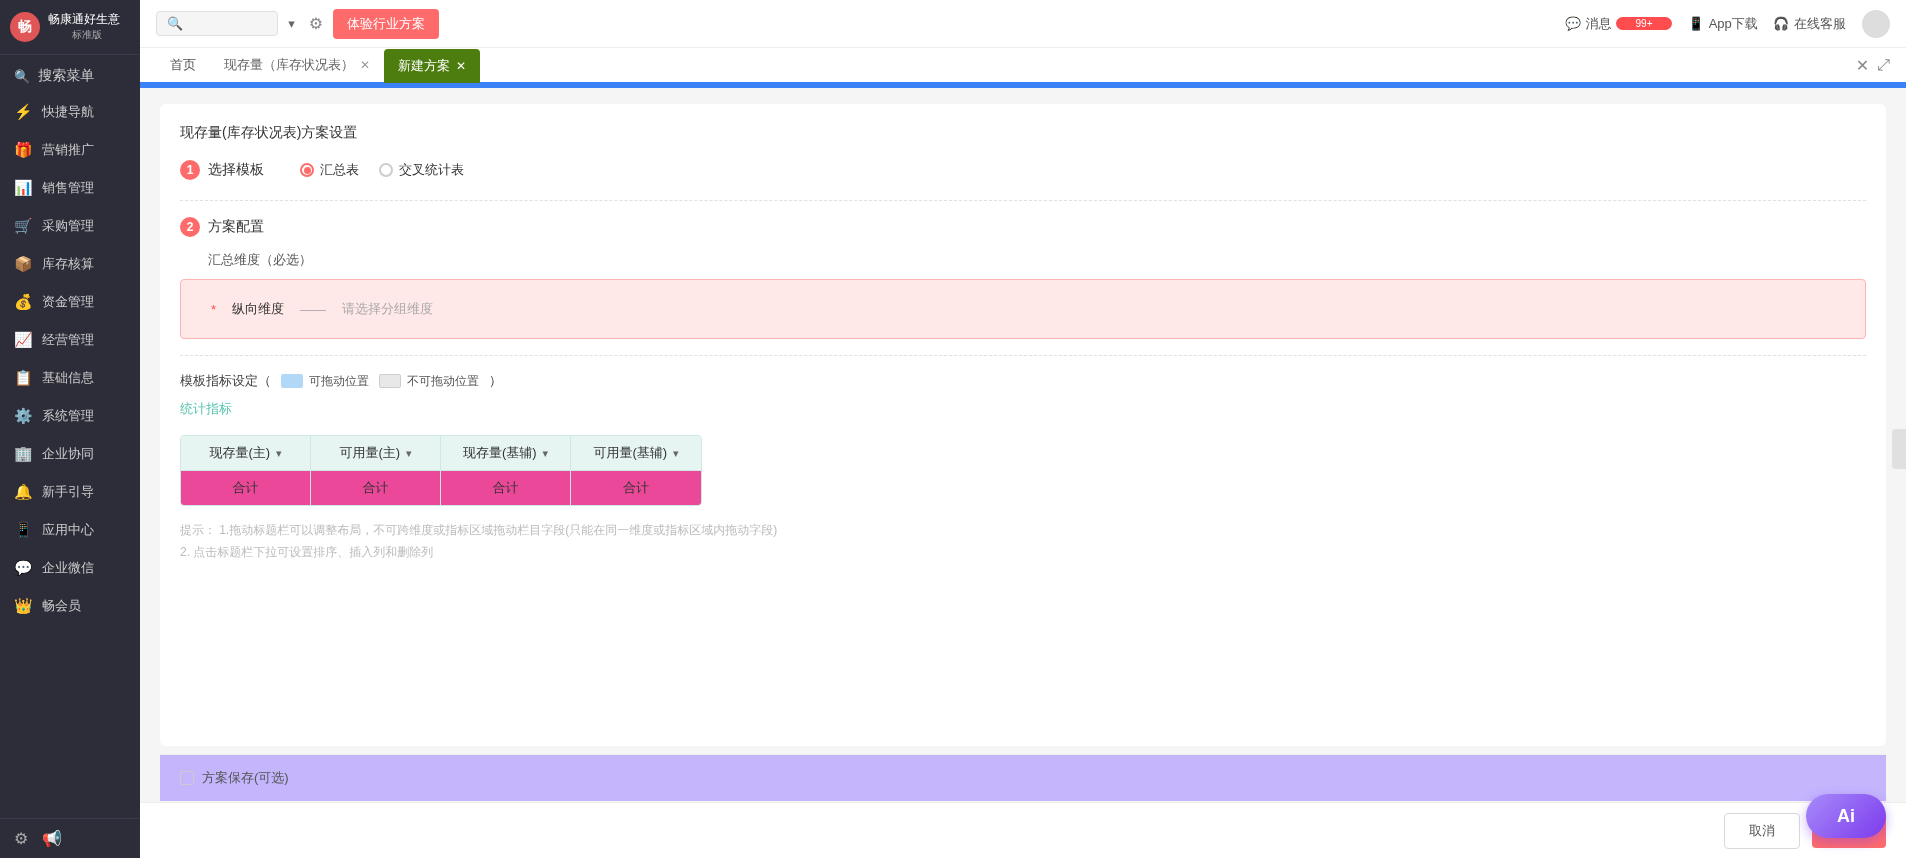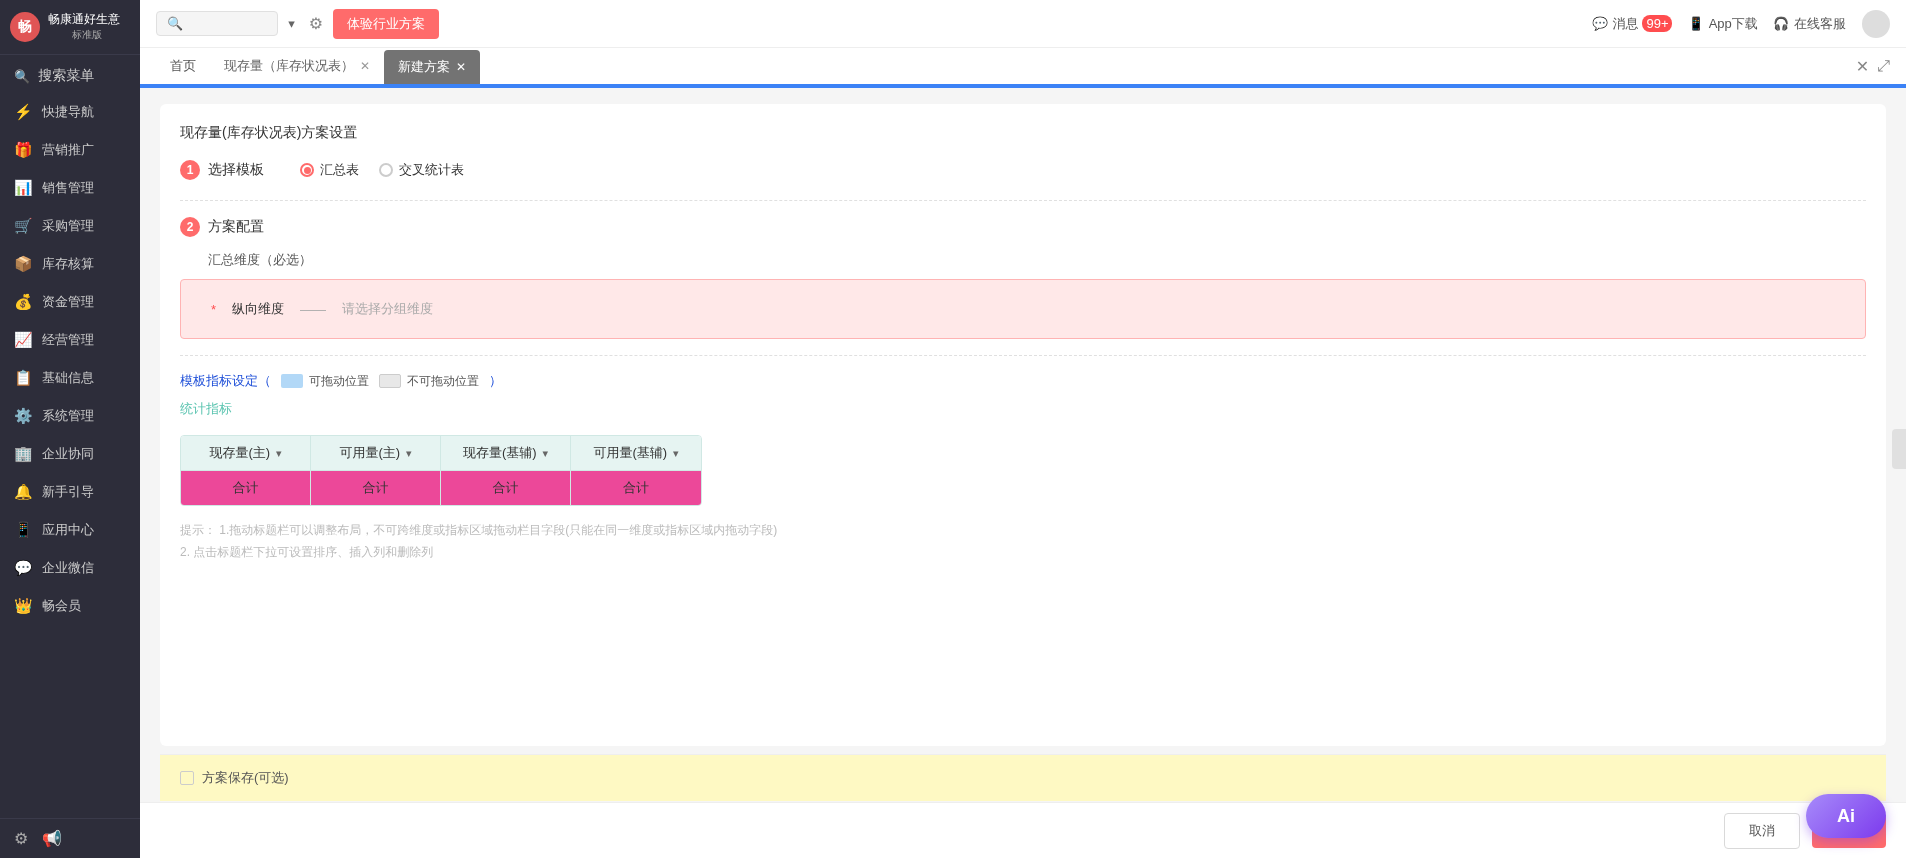--- a/index.html
+++ b/index.html
@@ -78,28 +78,28 @@
     .topbar-dropdown-btn {
       background: none; border: none; cursor: pointer; color: #666; font-size: 13px;
     }
     .topbar-settings-icon { color: #888; cursor: pointer; font-size: 16px; margin-left: 4px; }
     .topbar-experience-btn {
       background: #ff6b6b; color: #fff; border: none;
       padding: 6px 14px; border-radius: 4px; cursor: pointer; font-size: 13px;
     }
     .topbar-right { margin-left: auto; display: flex; align-items: center; gap: 16px; }
     .topbar-badge-item { display: flex; align-items: center; gap: 4px; color: #555; font-size: 13px; cursor: pointer; position: relative; }
-    .badge { background: #ff4d4f; color: #fff; font-size: 13px; border-radius: 8px; padding: 1px 4px; min-width: 18px; text-align: center; }
+    .badge { background: #ff4d4f; color: #fff; font-size: 10px; border-radius: 8px; padding: 1px 20px; min-width: 18px; text-align: center; }
     .topbar-avatar { width: 28px; height: 28px; background: #ddd; border-radius: 50%; cursor: pointer; }
 
     
     .tabs-bar {
       background: #fff;
       display: flex; align-items: center;
-      border-bottom: 4px solid #3b82f6;
+      border-bottom: 6px solid #3b82f6;
       padding: 0 16px;
       height: 40px;
       flex-shrink: 0;
     }
     .tab {
       display: flex; align-items: center; gap: 6px;
       padding: 8px 14px;
       cursor: pointer;
       font-size: 13px;
       color: #666;
@@ -171,21 +171,21 @@
       display: flex; align-items: center; gap: 16px;
       margin-left: 0; margin-bottom: 16px;
     }
     .dimension-required { color: #ff4d4f; font-size: 13px; }
     .dimension-label { color: #333; font-size: 13px; }
     .dimension-dash { color: #aaa; }
     .dimension-placeholder { color: #aaa; font-size: 13px; }
 
     
     .indicator-settings { display: flex; align-items: center; gap: 10px; margin-bottom: 10px; }
-    .indicator-settings-label { font-size: 13px; color: #1d4ed8; }
+    .indicator-settings-label { font-size: 13px; color: #404040; }
     .indicator-legend { display: flex; align-items: center; gap: 6px; font-size: 12px; color: #555; }
     .legend-box {
       width: 22px; height: 14px; border-radius: 2px;
       display: inline-block;
     }
     .legend-draggable { background: #b2d8f7; }
     .legend-non-draggable { background: #e8e8e8; border: 1px solid #ccc; }
 
     
     .stats-section { margin-bottom: 12px; }
@@ -377,21 +377,21 @@
   </div>
 
   <div class="tabs-bar">
     <div class="tab tab-home">
       <span>首页</span>
     </div>
     <div class="tab">
       <span>现存量（库存状况表）</span>
       <span class="tab-close">✕</span>
     </div>
-    <div class="tab active" style="background:#737373; color:#fff; border-radius:4px 4px 0 0; padding:8px 14px; border-bottom:none;">
+    <div class="tab active" style="background:#4d7c0f; color:#fff; border-radius:4px 4px 0 0; padding:8px 14px; border-bottom:none;">
       <span>新建方案</span>
       <span class="tab-close" style="color:#fff;">✕</span>
     </div>
     <div style="margin-left:auto; display:flex; gap:8px;">
       <span style="font-size:16px; cursor:pointer; color:#888;">✕</span>
       <span style="font-size:16px; cursor:pointer; color:#888;">⤢</span>
     </div>
   </div>
 
   <div class="content">
@@ -484,21 +484,21 @@
             <span>1.拖动标题栏可以调整布局，不可跨维度或指标区域拖动栏目字段(只能在同一维度或指标区域内拖动字段)</span>
           </div>
           <div class="tip-item">
             <span>2. 点击标题栏下拉可设置排序、插入列和删除列</span>
           </div>
         </div>
       </div>
 
     </div>
 
-    <div class="save-option" style="background:#fef9c3; margin-top:8px;">
+    <div class="save-option" style="background:#c4b5fd; margin-top:8px;">
       <div class="checkbox-box"></div>
       <span class="save-label">方案保存(可选)</span>
     </div>
   </div>
 
   <div class="bottom-bar">
     <button class="btn-cancel">取消</button>
     <button class="btn-query">查询</button>
   </div>
 </div>

